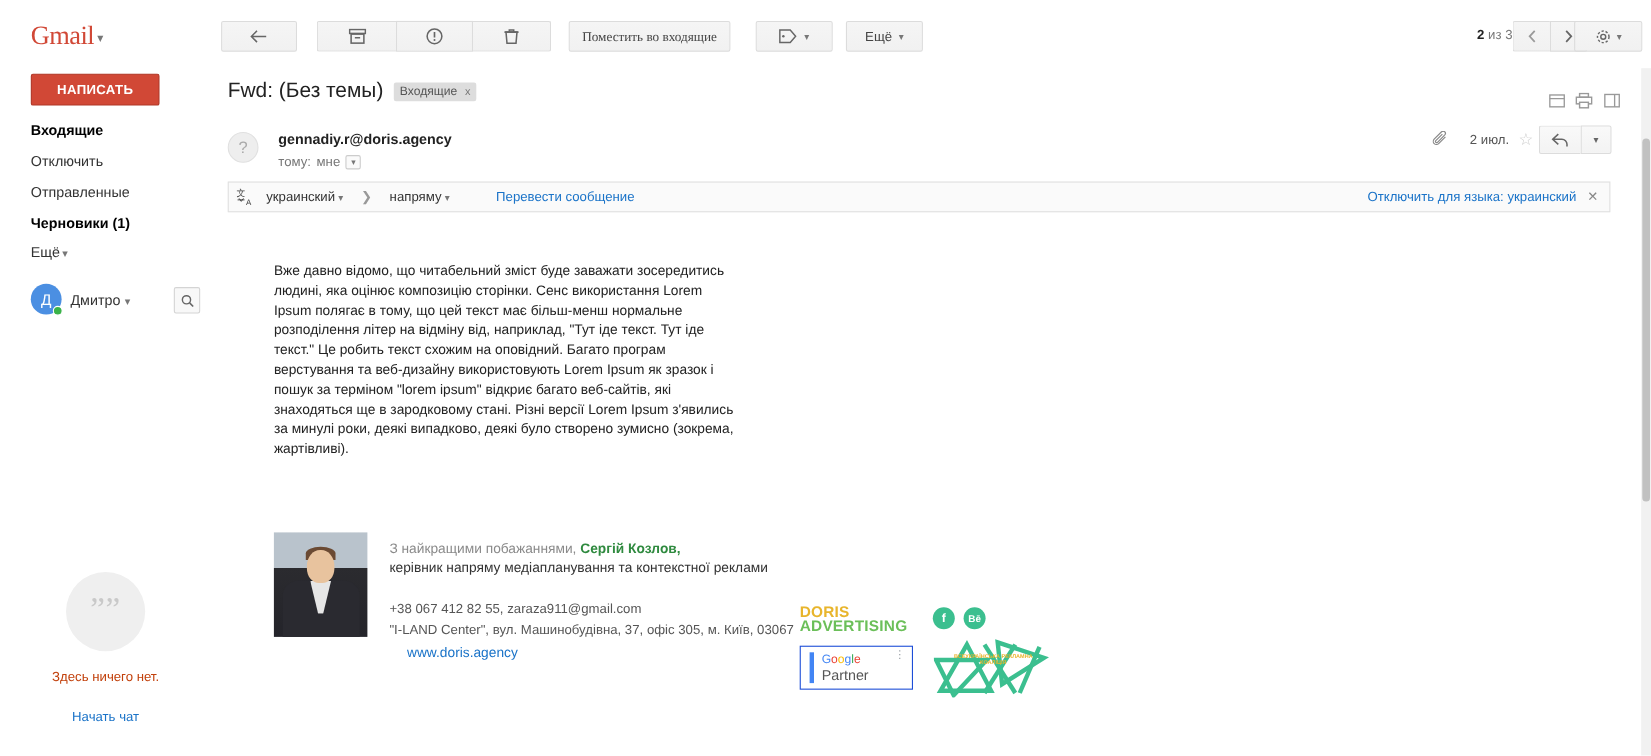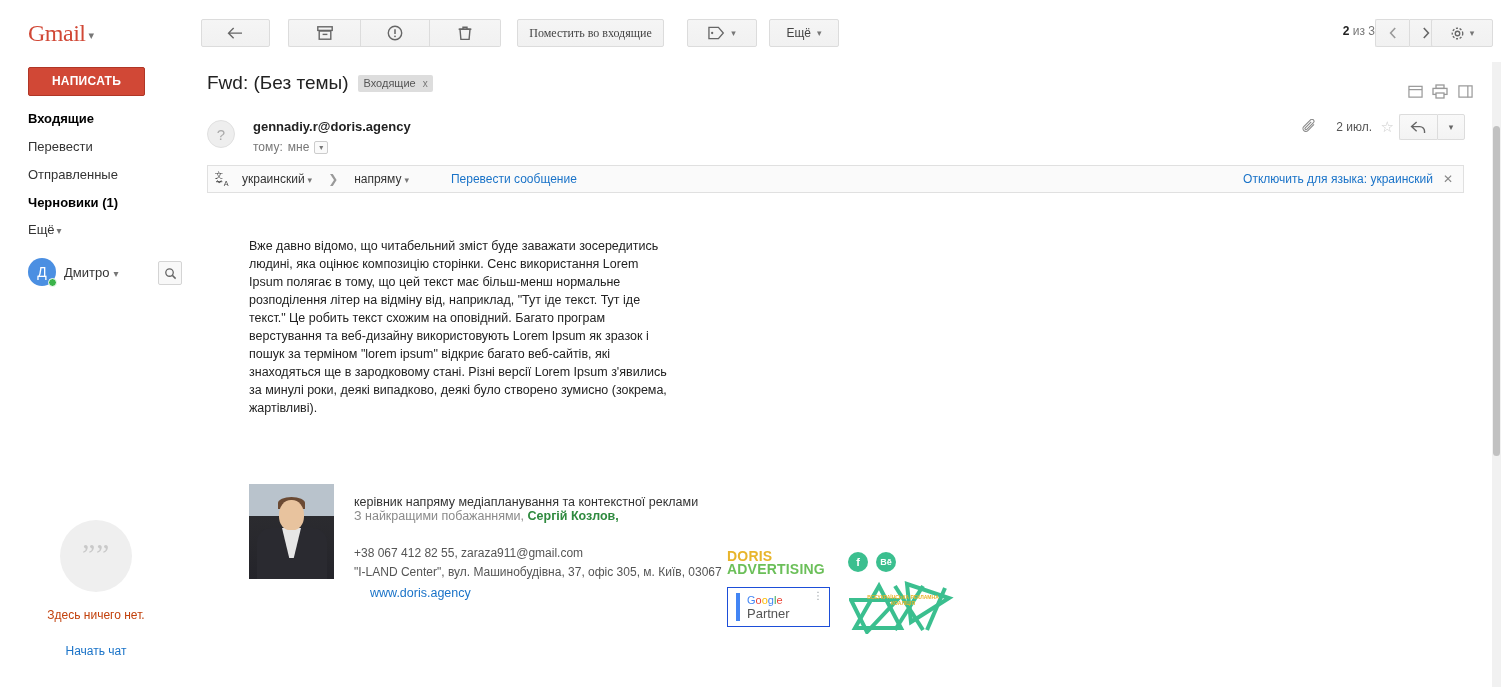--- a/index.html
+++ b/index.html
@@ -312,21 +312,21 @@
 
   <div id="left-col">
 
     <div id="gmail-logo">
       <span>Gmail</span><span class="caret">▾</span>
     </div>
 
     <div id="compose-btn">НАПИСАТЬ</div>
 
     <div class="nav-item bold" id="nav-0">Входящие</div>
-    <div class="nav-item" id="nav-1">Перевести</div>
+    <div class="nav-item" id="nav-1">Отключить</div>
     <div class="nav-item" id="nav-2">Отправленные</div>
     <div class="nav-item bold" id="nav-3">Черновики (1)</div>
     <div class="nav-item" id="nav-4"><span>Ещё</span><span class="caret">▾</span></div>
 
     <div id="hangouts-user">
       <div id="hangouts-avatar">
         <span>Д</span>
         <span class="status-dot"></span>
       </div>
       <div id="hangouts-name">
@@ -514,25 +514,25 @@
       <div id="signature">
 
         <div id="sig-photo">
           <div class="torso"></div>
           <div class="shirt"></div>
           <div class="hair"></div>
           <div class="face"></div>
         </div>
 
         <div id="sig-text">
-          <div id="sig-line2">керівник напряму медіапланування та контекстної реклами</div>
           <div id="sig-line1">
             <span>З найкращими побажаннями,</span>
             <b>Сергій Козлов,</b>
           </div>
+          <div id="sig-line2">керівник напряму медіапланування та контекстної реклами</div>
           <div id="sig-line3">+38 067 412 82 55, zaraza911@gmail.com</div>
           <div id="sig-line4">"I-LAND Center", вул. Машинобудівна, 37, офіс 305, м. Київ, 03067</div>
           <div id="sig-site">www.doris.agency</div>
         </div>
 
         <div id="doris-logo">
           <div class="d1">DORIS</div>
           <div class="d2">ADVERTISING</div>
         </div>
 

